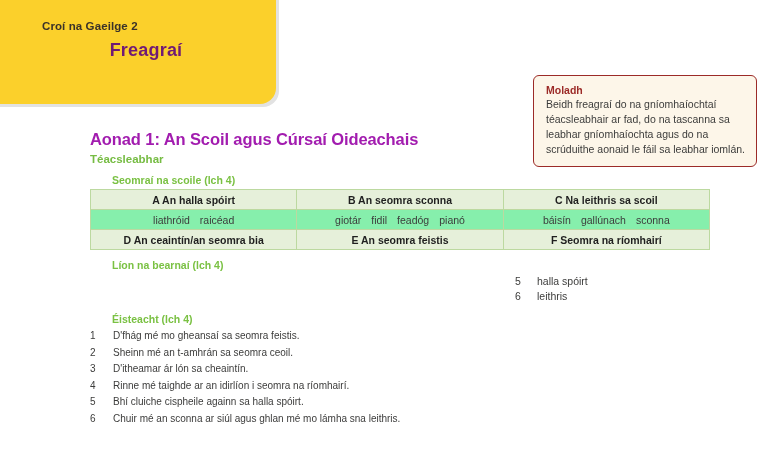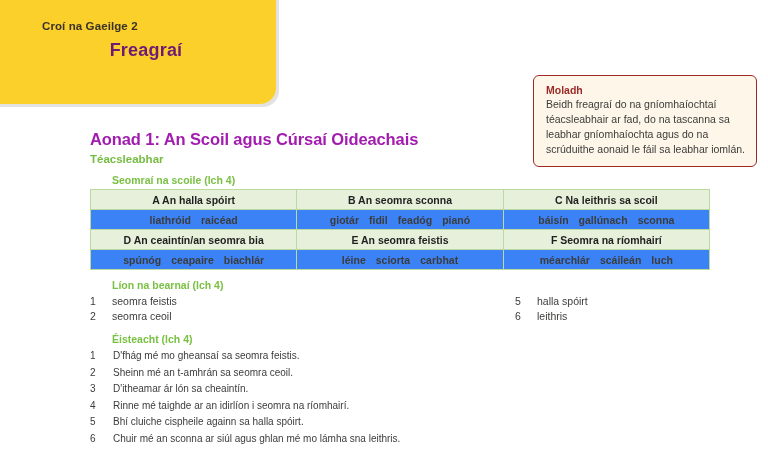--- a/index.html
+++ b/index.html
@@ -107,23 +107,22 @@
     font-size: 10.5px;
     padding: 2px 4px;
     height: 15px;
   }
   table.word-table tr.hdr td {
     background: #E6F0DA;
     font-weight: bold;
     color: #1f1f1f;
   }
   table.word-table tr.words td {
-    background: #3b82f6;
-    color: #3c3c3b;
-    font-weight: bold;
+    background: #86efac;
+    color: #3c3c3b;
   }
   .wordlist span { margin: 0 5px; }
 
   
   #gap-list {
     position: relative;
     height: 30px;
   }
   #gap-list .col {
     position: absolute;
@@ -183,34 +182,25 @@
         <tr class="words">
           <td class="wordlist"><span>liathróid</span><span>raicéad</span></td>
           <td class="wordlist"><span>giotár</span><span>fidil</span><span>feadóg</span><span>pianó</span></td>
           <td class="wordlist"><span>báisín</span><span>gallúnach</span><span>sconna</span></td>
         </tr>
         <tr class="hdr">
           <td>D An ceaintín/an seomra bia</td>
           <td>E An seomra feistis</td>
           <td>F Seomra na ríomhairí</td>
         </tr>
-        <tr class="words">
-          <td class="wordlist"><span>spúnóg</span><span>ceapaire</span><span>biachlár</span></td>
-          <td class="wordlist"><span>léine</span><span>sciorta</span><span>carbhat</span></td>
-          <td class="wordlist"><span>méarchlár</span><span>scáileán</span><span>luch</span></td>
-        </tr>
       </tbody>
   </table>
 
   <div class="section-label">Líon na bearnaí (lch 4)</div>
   <div id="gap-list">
-      <div class="col c1">
-        <div class="num-row"><span class="n">1</span><span>seomra feistis</span></div>
-        <div class="num-row"><span class="n">2</span><span>seomra ceoil</span></div>
-      </div>
       <div class="col c3">
         <div class="num-row"><span class="n">5</span><span>halla spóirt</span></div>
         <div class="num-row"><span class="n">6</span><span>leithris</span></div>
       </div>
     </div>
 
   <div class="section-label">Éisteacht (lch 4)</div>
   <div id="listening-list">
       <div class="sent-row"><span class="n">1</span><span>D'fhág mé mo gheansaí sa seomra feistis.</span></div>
       <div class="sent-row"><span class="n">2</span><span>Sheinn mé an t-amhrán sa seomra ceoil.</span></div>

